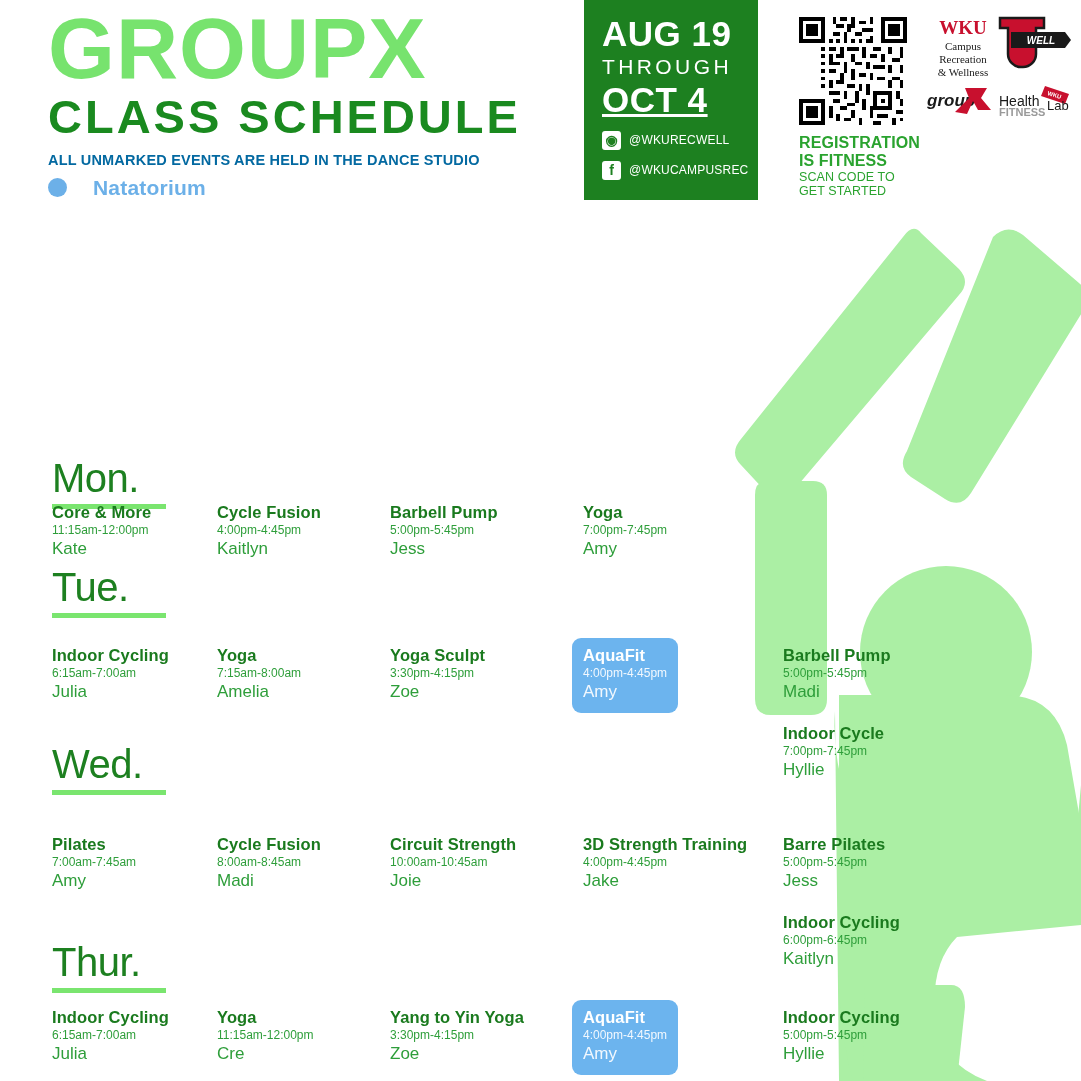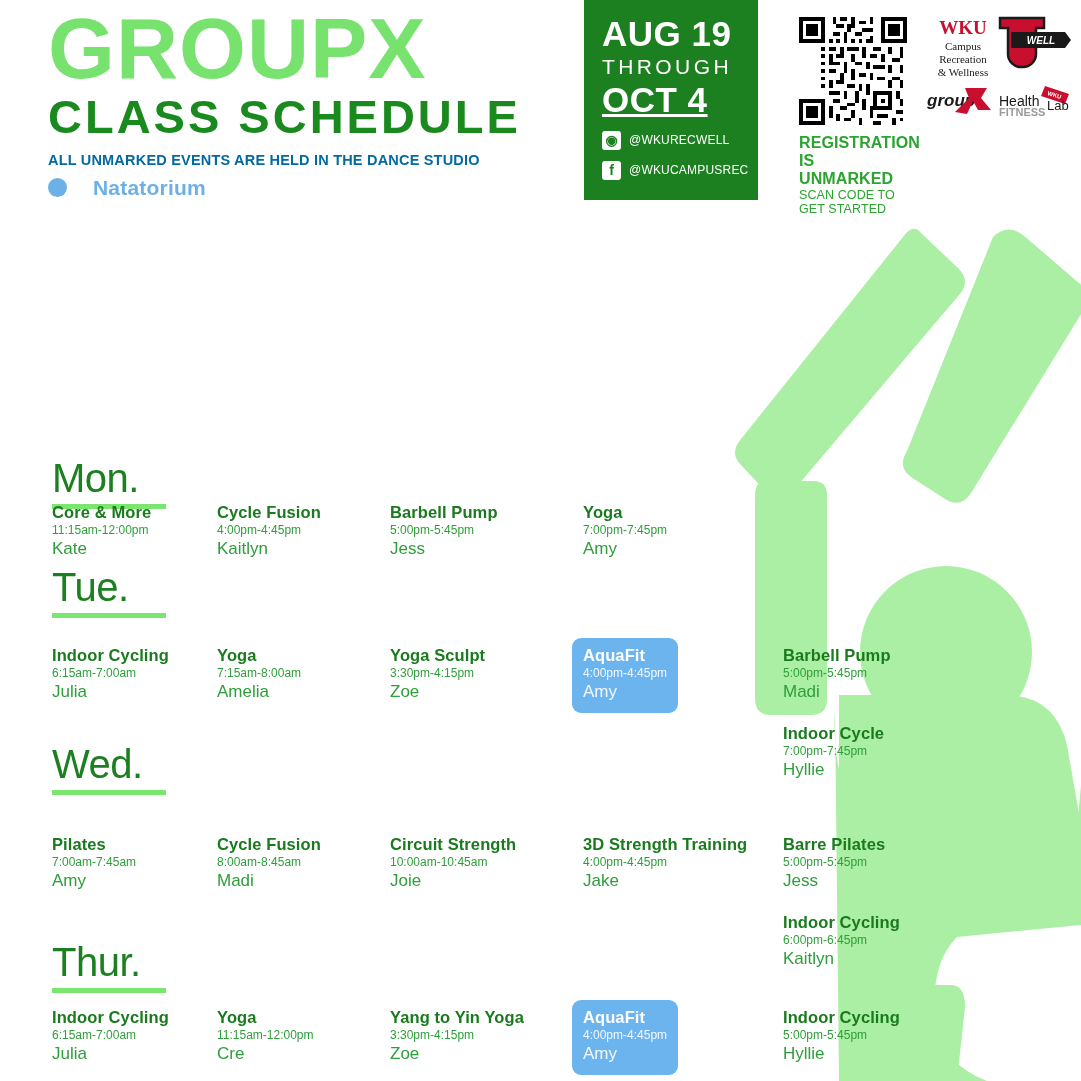--- a/index.html
+++ b/index.html
@@ -260,21 +260,21 @@
         <rect x="10" y="26" width="1" height="2"></rect>
           <rect x="12" y="27" width="2" height="1"></rect>
         <rect x="16" y="27" width="1" height="2"></rect>
           <rect x="20" y="28" width="2" height="1"></rect>
         <rect x="25" y="27" width="1" height="2"></rect>
           <rect x="27" y="27" width="1" height="1"></rect>
       </g>
     </svg>
     <div id="qr-text">
       <div class="qr-line-bold">REGISTRATION</div>
-      <div class="qr-line-bold">IS UNMARKED</div>
+      <div class="qr-line-bold">IS FITNESS</div>
       <div class="qr-line">SCAN CODE TO</div>
       <div class="qr-line">GET STARTED</div>
     </div>
   </div>
 
   <svg id="logo-block" viewBox="0 0 150 120" xmlns="http://www.w3.org/2000/svg">
 
     <text id="l-wku" x="38" y="22" font-family="Liberation Serif, serif" font-size="19" font-weight="bold" fill="#c8102e" text-anchor="middle">WKU</text>
     <text x="38" y="38" font-family="Liberation Serif, serif" font-size="11" fill="#1a1a1a" text-anchor="middle">Campus</text>
     <text x="38" y="51" font-family="Liberation Serif, serif" font-size="11" fill="#1a1a1a" text-anchor="middle">Recreation</text>

